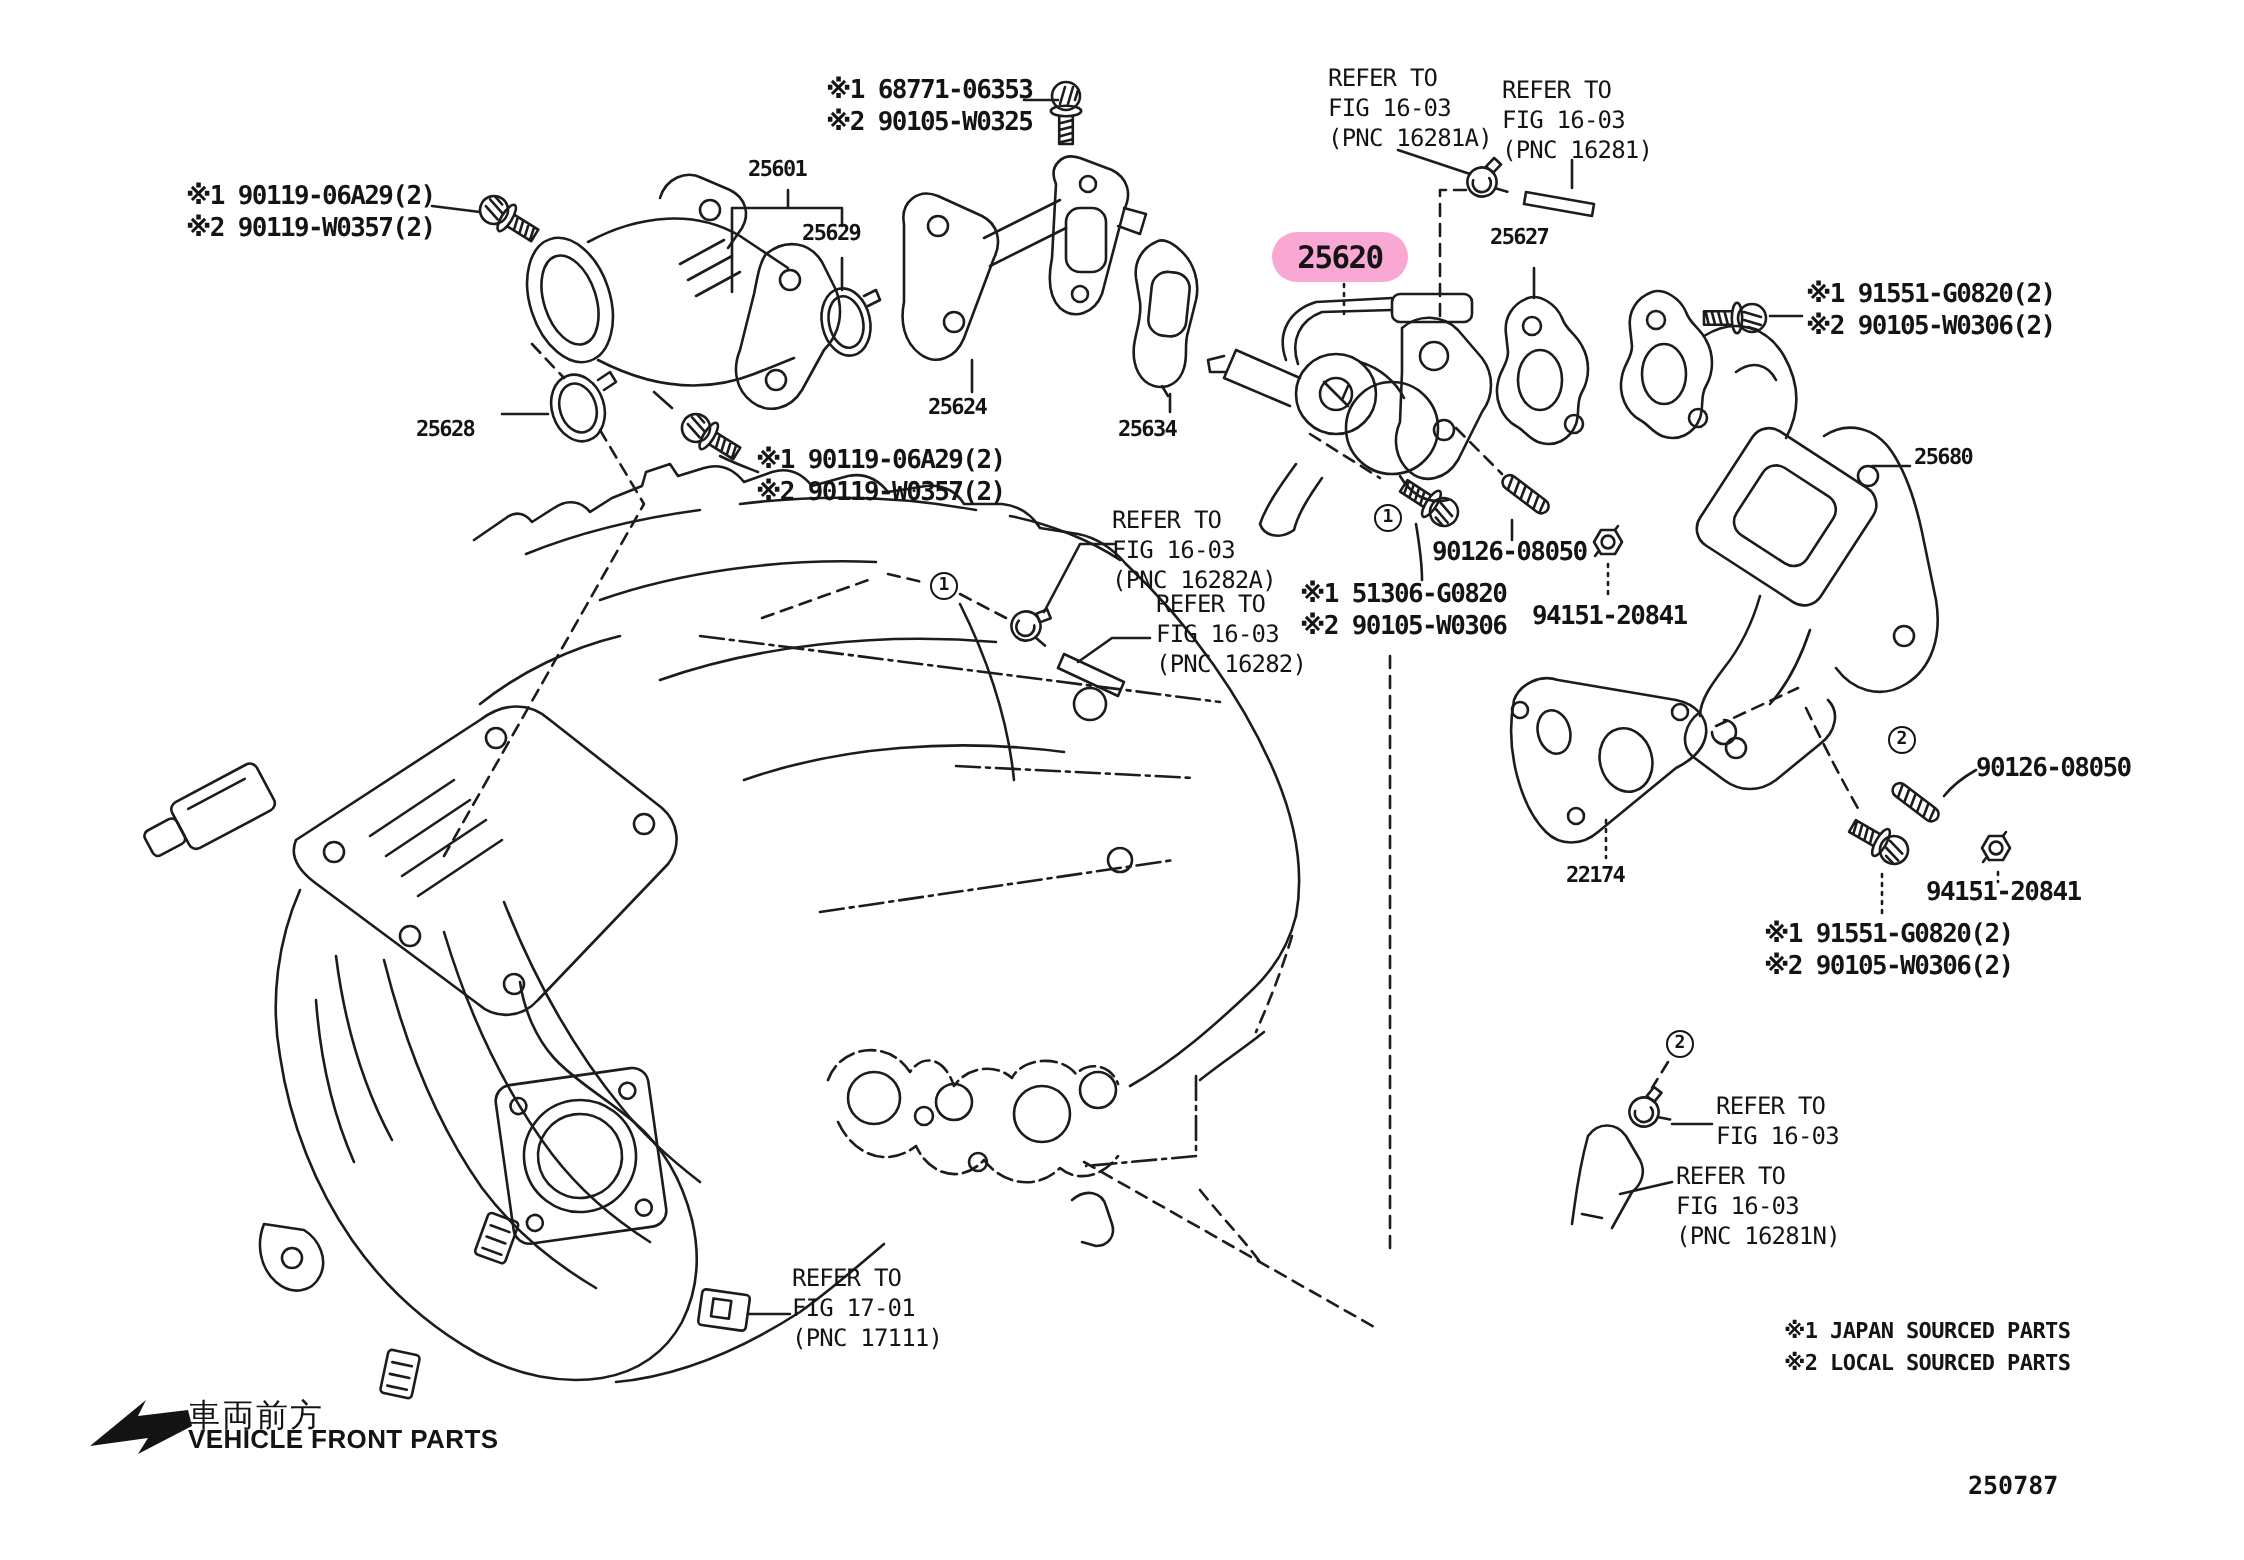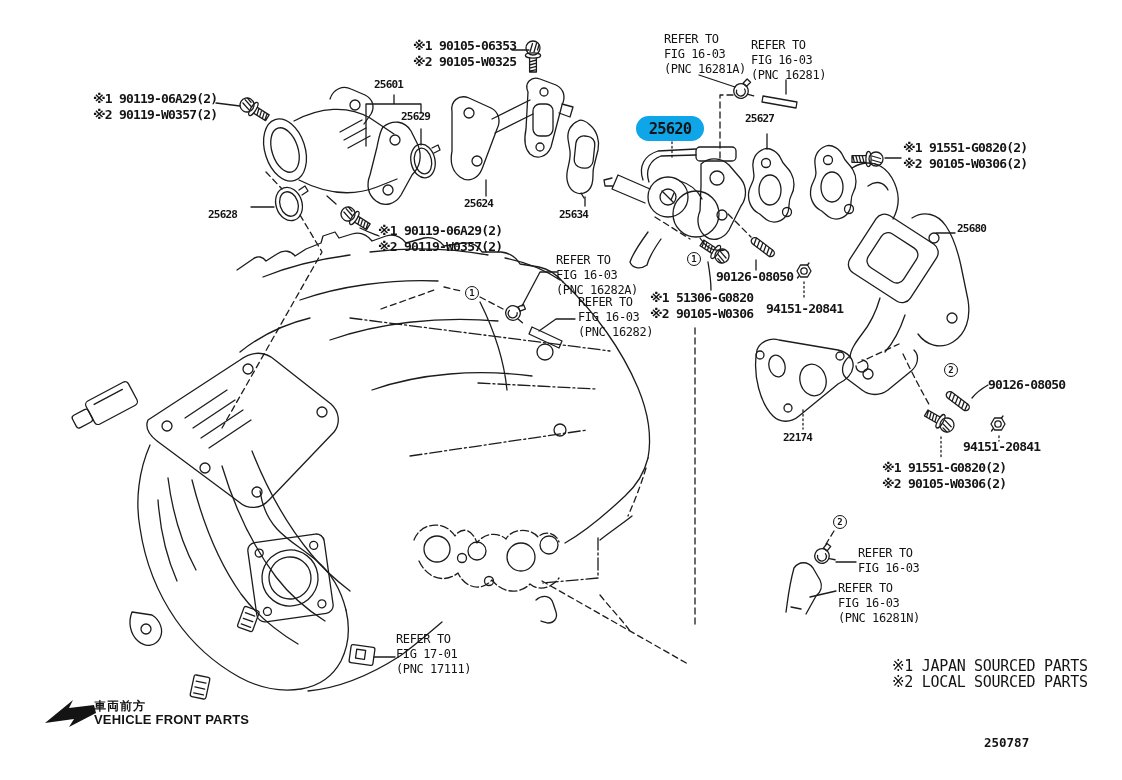--- a/index.html
+++ b/index.html
@@ -5,29 +5,29 @@
   *{box-sizing:border-box}
   html,body{margin:0;padding:0;background:#fff}
   #canvas{position:relative;width:1122px;height:780px;background:#fff;overflow:hidden;
           font-family:"DejaVu Sans Mono","DejaVu Sans",monospace;color:#141414}
   #art{position:absolute;left:0;top:0}
   .lbl{position:absolute;white-space:nowrap;font-weight:bold;letter-spacing:-0.8px}
   .pn{font-size:11px}
   .hw{font-size:13px}
   .note{font-size:13px;line-height:15.5px}
   .ref{font-size:12px;line-height:15px;letter-spacing:-0.4px;font-weight:normal}
-  .pill{position:absolute;background:#0ea5e9;border-radius:13px;width:68px;height:25px;
+  .pill{position:absolute;background:#f9a8d4;border-radius:13px;width:68px;height:25px;
         display:flex;align-items:center;justify-content:center;font-size:15.5px;
         font-weight:bold;letter-spacing:-0.8px}
   .marker{position:absolute;width:14px;height:14px;border:1.5px solid #141414;border-radius:50%;
           display:flex;align-items:center;justify-content:center;font-size:9px;font-weight:bold;
           background:#fff}
-  .legend{font-size:15px;line-height:16px;font-weight:normal;letter-spacing:-0.3px}
+  .legend{font-size:11px;line-height:16px;font-weight:bold;letter-spacing:-0.3px}
   .docno{font-size:12.5px;font-weight:600;letter-spacing:0}
-  .orient-jp{font-size:12px;font-weight:bold;font-family:"DejaVu Sans",sans-serif;letter-spacing:1px}
+  .orient-jp{font-size:16px;font-weight:normal;font-family:"DejaVu Sans",sans-serif;letter-spacing:1px}
   .orient-en{font-size:13px;font-weight:600;font-family:"Liberation Sans",sans-serif;letter-spacing:0.2px}
 </style>
 </head>
 <body>
 
 <div id="canvas">
 
   <svg id="art" width="1122" height="780" viewBox="0 0 1122 780" fill="none" stroke="#1c1c1c" stroke-width="1.3" stroke-linecap="round" stroke-linejoin="round">
 
     <defs>
@@ -295,21 +295,21 @@
       <path d="M695,328 V626"></path>
       <path d="M542,581 L688,664"></path>
       <path d="M858,363 L899,344 M903,354 C913,375 922,392 930,406"></path>
       <path d="M834,531 L826,544"></path>
     </g>
 
     <path fill="#141414" stroke="none" d="M94,705 L69,708 L73,700 L45,723 L74,719 L69,727 L96,713 Z"></path>
   </svg>
 
   <div class="lbl note" style="left:413px;top:38px">
-    <div>※1 90105-06353</div>
+    <div>※1 68771-06353</div>
     <div>※2 90105-W0325</div>
   </div>
 
   <div class="lbl pn" style="left:374px;top:78px">25601</div>
   <div class="lbl pn" style="left:401px;top:110px">25629</div>
 
   <div class="lbl note" style="left:93px;top:91px">
     <div>※1 90119-06A29(2)</div>
     <div>※2 90119-W0357(2)</div>
   </div>

